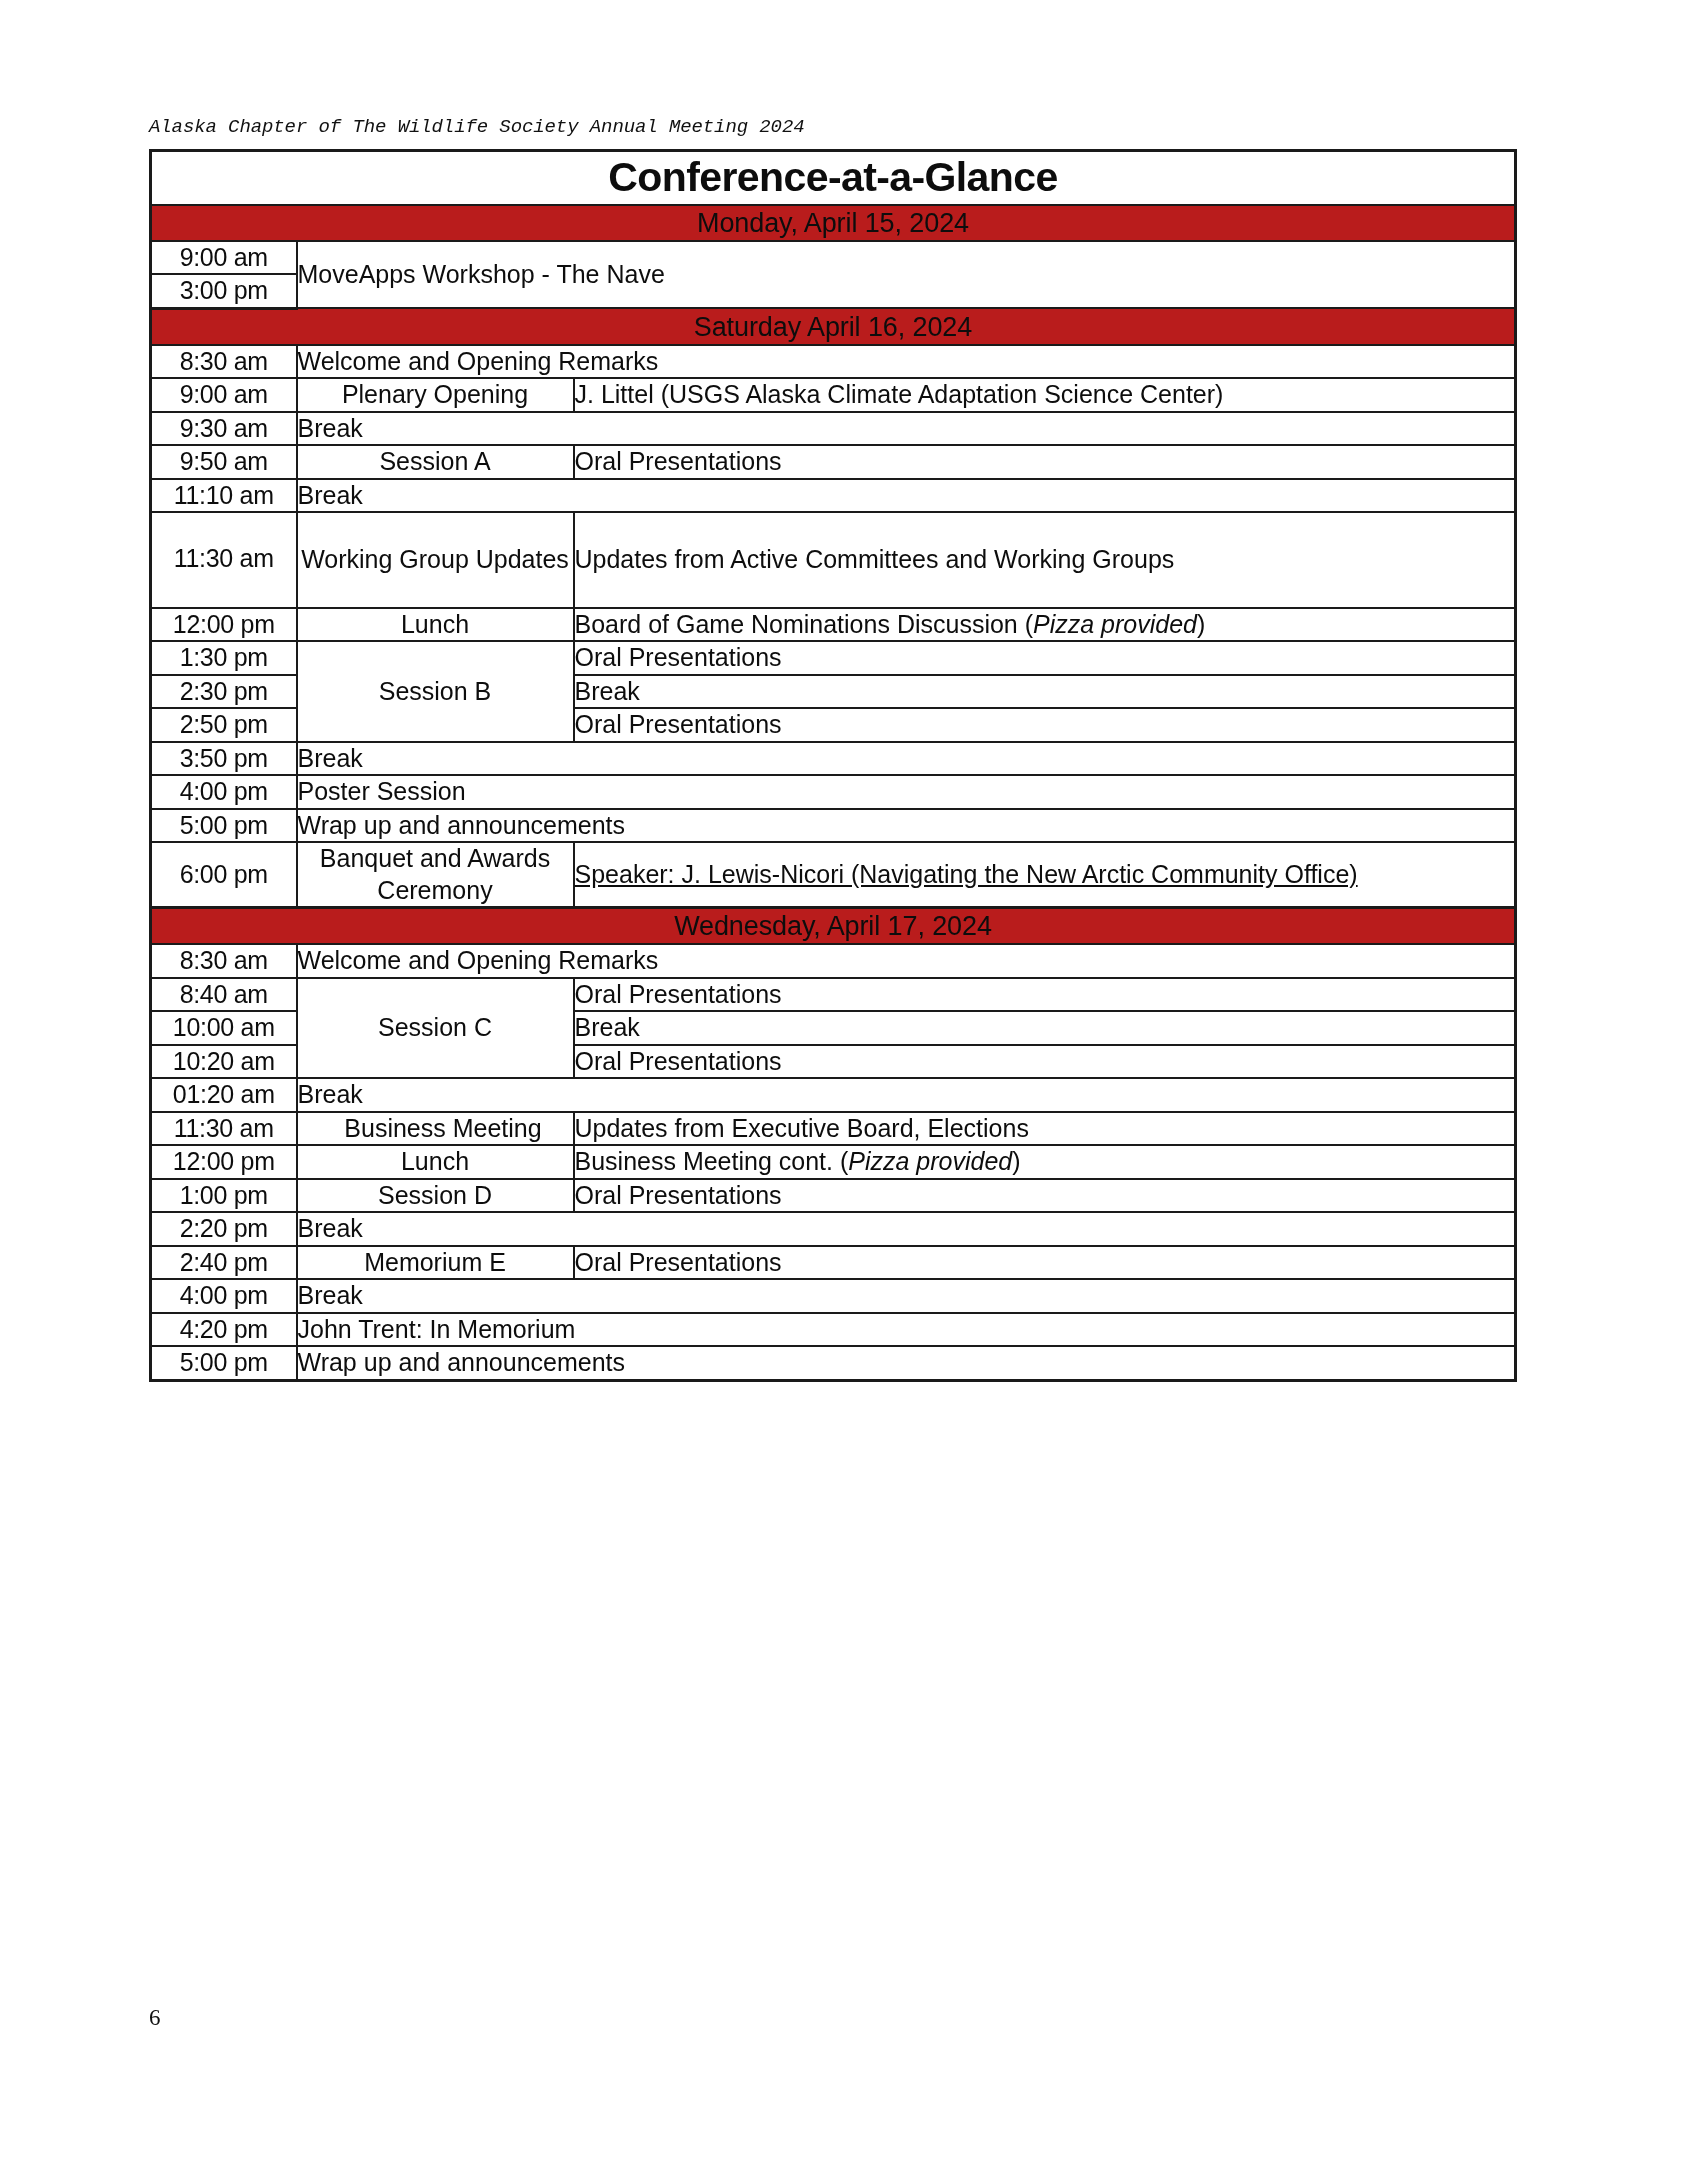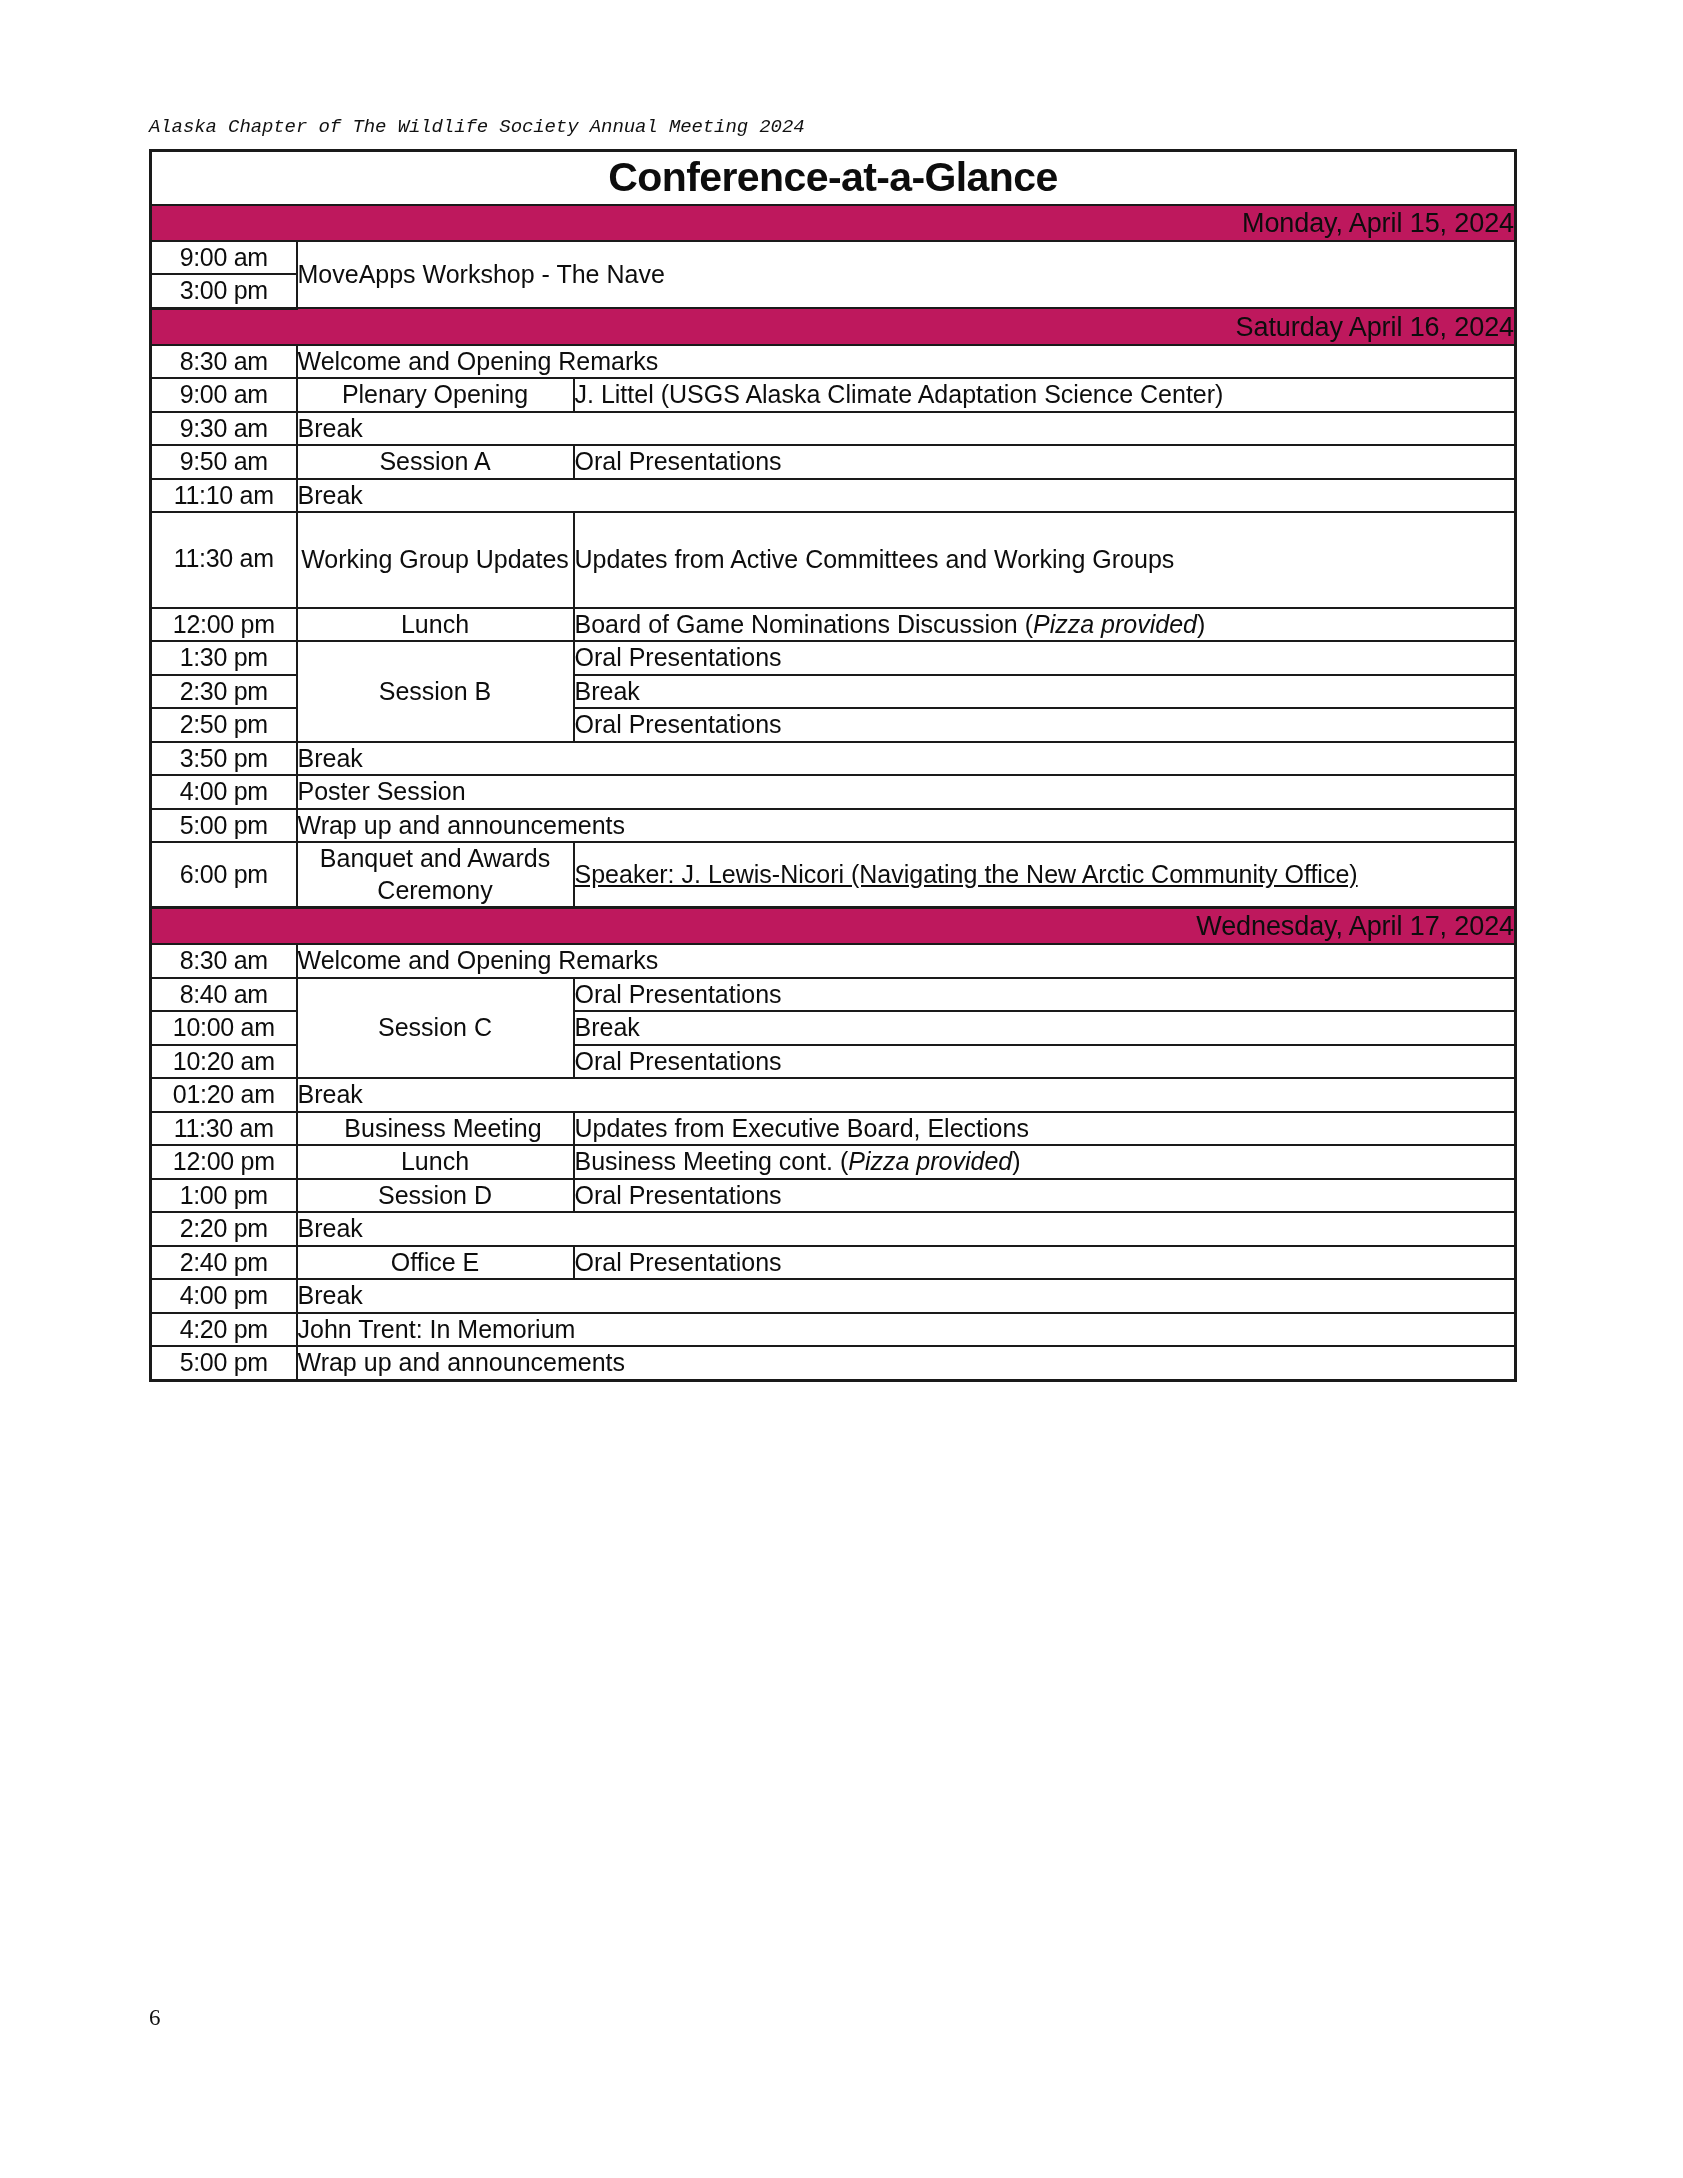--- a/index.html
+++ b/index.html
@@ -86,22 +86,22 @@
     border-bottom: 3px solid #1a1a1a;
   }
   .title-text {
     font-size: 41px;
     font-weight: bold;
     letter-spacing: -0.6px;
   }
 
   
   td.day-cell {
-    background: #be185d;
-    text-align: right;
+    background: #b91c1c;
+    text-align: center;
     padding: 7px 6px 9px 6px;
     border-top: 3px solid #1a1a1a;
     border-bottom: 3px solid #1a1a1a;
   }
   .day-text {
     font-size: 27px;
     letter-spacing: -0.1px;
   }
 
   
@@ -298,21 +298,21 @@
           <td class="desc">Oral Presentations</td>
         </tr>
 
         <tr>
           <td class="time">2:20 pm</td>
           <td class="desc" colspan="2">Break</td>
         </tr>
 
         <tr>
           <td class="time">2:40 pm</td>
-          <td class="mid">Office E</td>
+          <td class="mid">Memorium E</td>
           <td class="desc">Oral Presentations</td>
         </tr>
 
         <tr>
           <td class="time">4:00 pm</td>
           <td class="desc" colspan="2">Break</td>
         </tr>
 
         <tr>
           <td class="time">4:20 pm</td>

